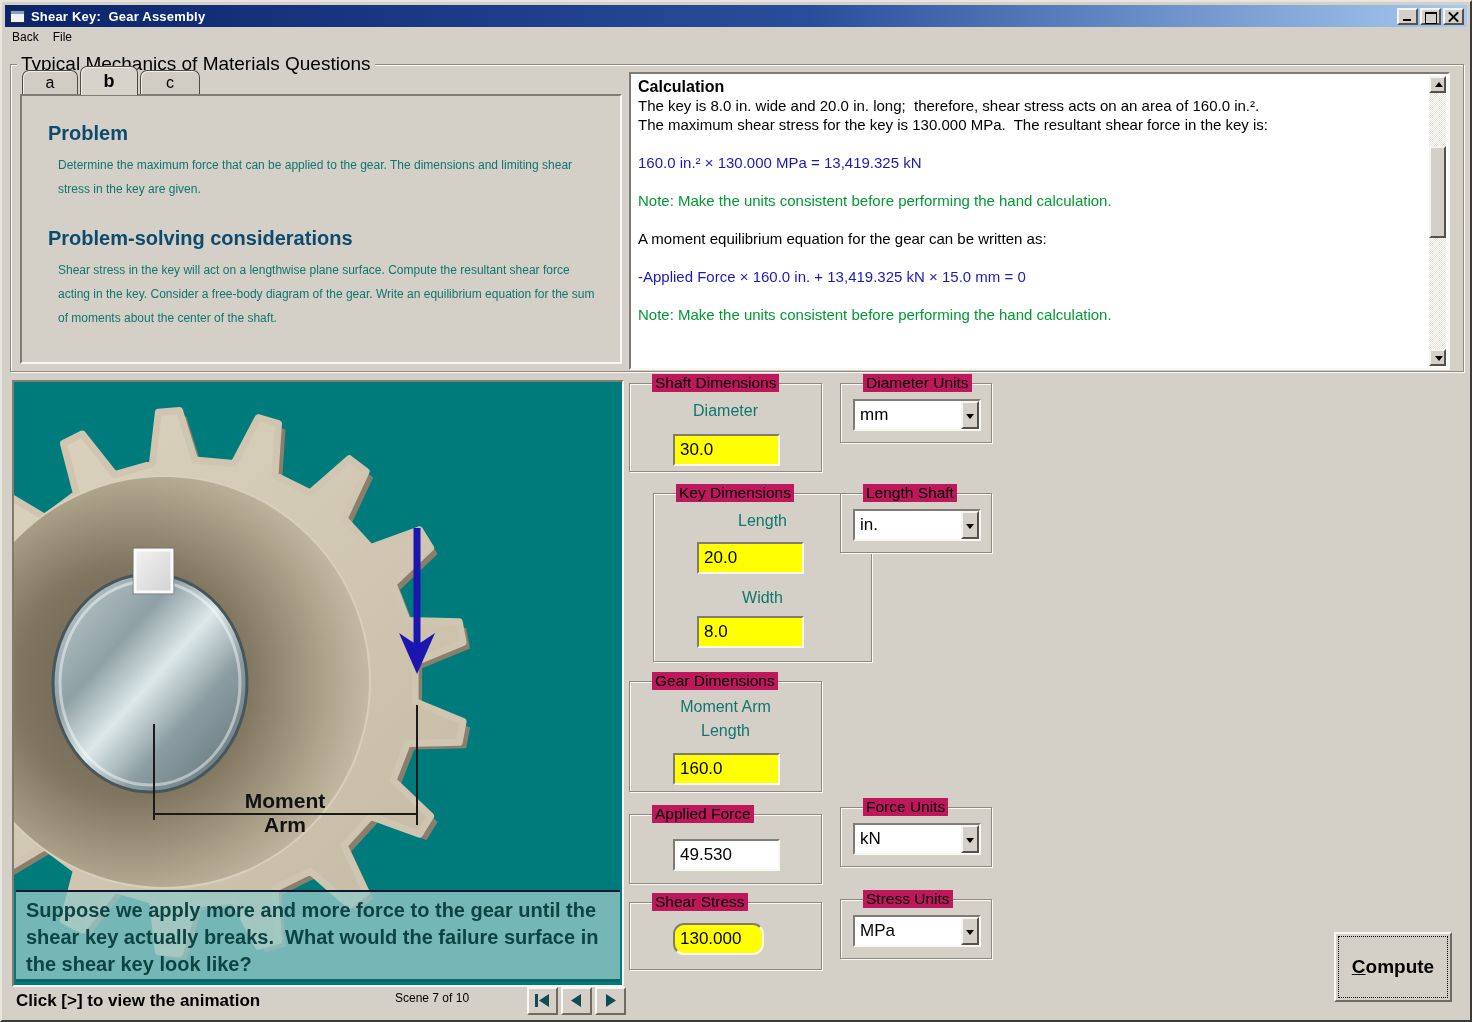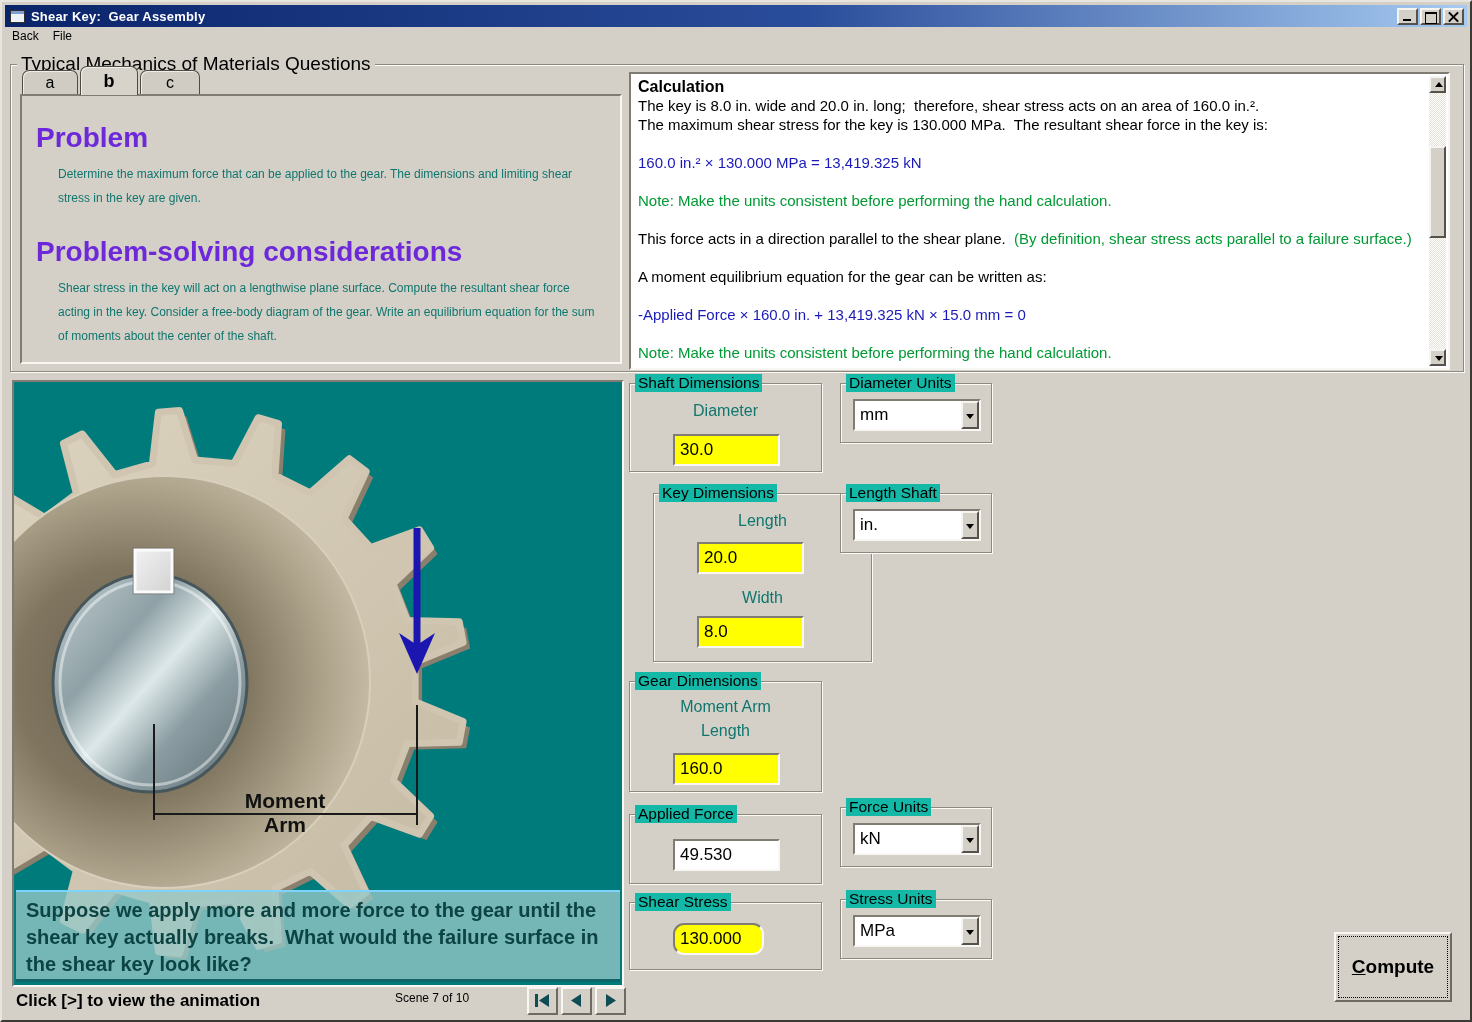--- a/index.html
+++ b/index.html
@@ -19,35 +19,35 @@
   .appicon::before { content:""; position:absolute; left:0; top:0; right:0; height:3px; background:#7f9fd0; }
   .title-text { color:#fff; font-size:13px; font-weight:bold; white-space:pre; letter-spacing:.2px; padding-left:2px; }
   .winbtns { margin-left:auto; display:flex; gap:2px; }
   .winbtn { width:21px; height:17px; background:#d4d0c8; border:2px solid; border-color:#f5f4f0 #55524c #55524c #f5f4f0; position:relative; cursor:default; }
   .winbtn.min::after { content:""; position:absolute; left:4px; bottom:2px; width:8px; height:2px; background:#000; }
   .winbtn.max::after { content:""; position:absolute; left:3px; top:2px; width:10px; height:9px; border:1px solid #000; border-top:2px solid #000; }
   .winbtn.close::before,.winbtn.close::after { content:""; position:absolute; left:2px; top:6px; width:13px; height:2px; background:#000; }
   .winbtn.close::before { transform:rotate(45deg); }
   .winbtn.close::after { transform:rotate(-45deg); }
   
-  .menubar { position:absolute; left:3px; top:25px; right:3px; height:19px; display:flex; font-size:12px; color:#000; }
+  .menubar { position:absolute; left:3px; top:25px; right:3px; height:19px; display:flex; align-items:center; font-size:12px; color:#000; }
   .menu-item { padding:2px 7px; }
   
   .frame { position:absolute; border:1px solid #8d897f; box-shadow:1px 1px 0 #fbfaf7, inset 1px 1px 0 #fbfaf7; }
   .frame-legend { position:absolute; top:-12px; left:6px; background:#d4d0c8; padding:0 4px; font-size:19px; color:#000; white-space:nowrap; }
-  .group-legend { position:absolute; top:-10px; left:5px; background:#14b8a6; padding:0 3px; font-size:15.5px; color:#000; white-space:nowrap; }
+  .group-legend { position:absolute; top:-10px; left:22px; background:#be185d; padding:0 3px; font-size:15.5px; color:#000; white-space:nowrap; }
   
   .tab { position:absolute; border:1px solid #4e4b45; border-bottom:none; border-radius:7px 7px 0 0; background:#d0ccc4; text-align:center; font-size:16px; color:#000; box-shadow:inset 1px 1px 0 #f0eee9; }
   .tab.active { font-weight:bold; background:#d7d3cb; z-index:3; font-size:18px; }
   
   .sunken { border:2px solid; border-color:#807c74 #f8f7f4 #f8f7f4 #807c74; }
   .raised { border:2px solid; border-color:#f8f7f4 #6e6a62 #6e6a62 #f8f7f4; background:#d4d0c8; }
   
   .problem-panel { position:absolute; left:18px; top:92px; width:602px; height:270px; background:#d4d0c8; z-index:2; padding:26px 18px 0 14px; }
-  .p-heading { font-size:28px; font-weight:bold; color:#6d28d9; margin-bottom:8px; }
+  .p-heading { font-size:20px; font-weight:bold; color:#0c4a6e; margin-bottom:8px;margin-left:12px; }
   .p-body { font-size:12px; color:#0f766e; line-height:24px; padding-left:22px; width:565px; margin-bottom:26px; }
   
   .calc-box { position:absolute; left:627px; top:70px; width:821px; height:298px; background:#fff; overflow:hidden; }
   .calc-inner { position:absolute; left:2px; top:2px; right:19px; bottom:2px; padding:1px 0 0 5px; overflow:hidden; font-size:15px; line-height:19px; color:#000; }
   .cline { white-space:pre-wrap; }
   .cline.gap { margin-top:19px; }
   .cline.bold { font-weight:bold; font-size:16px; }
   .blue { color:#1a1ab8; }
   .green { color:#009933; }
   
@@ -56,21 +56,21 @@
   .sbtn.up { top:0; } .sbtn.down { bottom:0; }
   .arr { position:absolute; left:4px; width:0; height:0; border-left:4px solid transparent; border-right:4px solid transparent; }
   .sbtn.up .arr { top:4px; border-bottom:5px solid #000; }
   .sbtn.down .arr { top:5px; border-top:5px solid #000; }
   .sthumb { position:absolute; left:0; width:17px; background:#d4d0c8; border:2px solid; border-color:#f5f4f0 #55524c #55524c #f5f4f0; }
   
   .picbox { position:absolute; left:10px; top:378px; width:612px; height:607px; background:#007b7b; }
   .picbox svg { display:block; }
   .caption-overlay {
     position:absolute; left:2px; right:2px; top:508px; height:92px;
-    background:rgba(150,200,198,.78); border-top:2px solid #7dd3fc; border-bottom:3px solid #0e6565;
+    background:rgba(150,200,198,.78); border-top:2px solid #0f172a; border-bottom:3px solid #0e6565;
     padding:5px 10px 0 10px; font-size:20px; font-weight:bold; color:#0c4343; line-height:27px; white-space:pre-wrap;
   }
   
   .status-hint { position:absolute; left:14px; top:989px; font-size:17px; color:#000;font-weight:bold; }
   .scene-label { position:absolute; left:393px; top:989px; font-size:12px; color:#000; }
   .navbtn { position:absolute; top:985px; width:31px; height:28px; }
   .navbtn svg { position:absolute; left:0; top:0; }
   
   .group { position:absolute; background:#d4d0c8; }
   .field-label { position:absolute; width:100%; text-align:center; font-size:16px; color:#0f766e; }
@@ -121,21 +121,20 @@
     <div class="p-body">Shear stress in the key will act on a lengthwise plane surface. Compute the resultant shear force acting in the key. Consider a free-body diagram of the gear. Write an equilibrium equation for the sum of moments about the center of the shaft.</div>
   </div>
 
   <div class="calc-box sunken">
     <div class="calc-inner">
       <div class="cline bold">Calculation</div>
       <div class="cline">The key is 8.0 in. wide and 20.0 in. long;  therefore, shear stress acts on an area of 160.0 in.².</div>
       <div class="cline">The maximum shear stress for the key is 130.000 MPa.  The resultant shear force in the key is:</div>
       <div class="cline gap blue">160.0 in.² × 130.000 MPa = 13,419.325 kN</div>
       <div class="cline gap green">Note: Make the units consistent before performing the hand calculation.</div>
-      <div class="cline gap"><span>This force acts in a direction parallel to the shear plane.  </span><span class="green">(By definition, shear stress acts parallel to a failure surface.)</span></div>
       <div class="cline gap">A moment equilibrium equation for the gear can be written as:</div>
       <div class="cline gap blue">-Applied Force × 160.0 in. + 13,419.325 kN × 15.0 mm = 0</div>
       <div class="cline gap green">Note: Make the units consistent before performing the hand calculation.</div>
     </div>
     <div class="vscroll">
       <div class="sbtn up">
           <div class="arr"></div>
         </div>
       <div class="sthumb" style="top:70px;height:92px;"></div>
       <div class="sbtn down">

